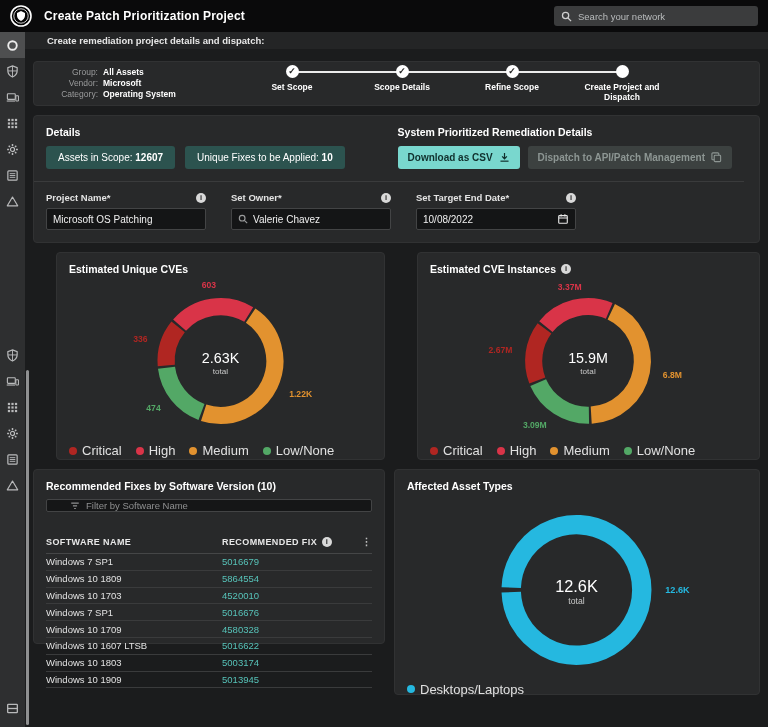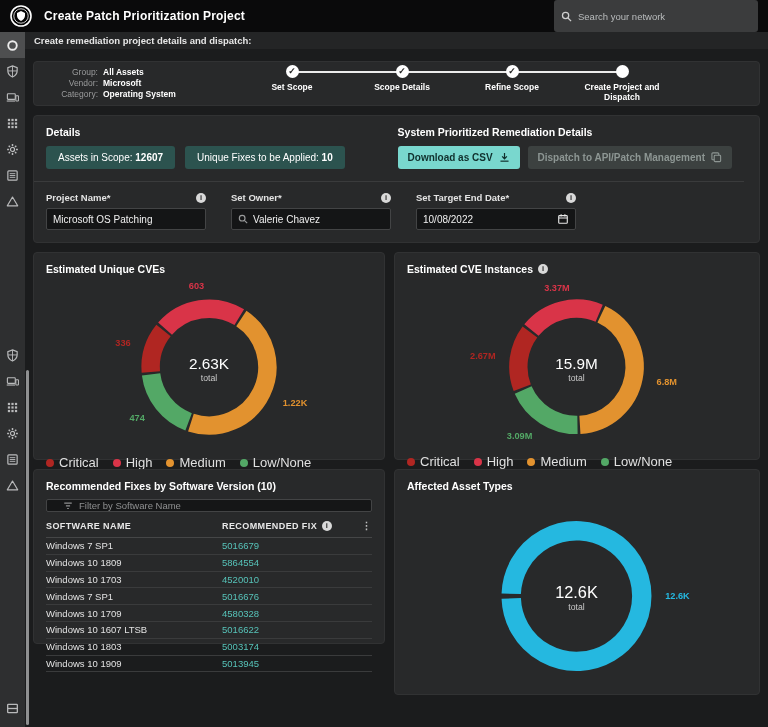--- a/index.html
+++ b/index.html
@@ -6,28 +6,28 @@
   html,body { width:768px; height:727px; overflow:hidden; background:#141415;
     font-family:"Liberation Sans", sans-serif; }
   .app { position:relative; width:768px; height:727px; background:#1b1c1d; }
 
   
   .topbar { position:absolute; top:0; left:0; right:0; height:32px; background:#0a0a0b;
     display:flex; align-items:center; padding:0 10px; z-index:10; }
   .logo { width:22px; height:22px; margin-right:12px; flex:0 0 auto; }
   .page-title { font-size:12px; font-weight:bold; color:#fff; letter-spacing:.2px; }
   .search { margin-left:auto; width:204px; height:20px; background:#3b3c3d; border-radius:3px;
-    display:flex; align-items:center; padding:16px 7px; gap:6px; }
+    display:flex; align-items:center; padding:4px 7px; gap:6px; }
   .search input { background:transparent; border:none; outline:none; color:#ddd; font-size:9.5px;
     width:100%; font-family:"Liberation Sans",sans-serif; }
   .search input::placeholder { color:#b9bcbd; }
 
   
   .subbar { position:absolute; top:32px; left:25px; right:0; height:17px; background:#242526;
-    display:flex; align-items:center; padding-left:9px; z-index:5; }
+    display:flex; align-items:center; padding-left:22px; z-index:5; }
   .subbar span { font-size:9.5px; font-weight:bold; color:#e6e6e6; }
 
   
   .sidebar { position:absolute; top:32px; left:0; bottom:0; width:25px; background:#2e2f30;
     display:flex; flex-direction:column; z-index:6; }
   .sb-icon { height:26px; display:flex; align-items:center; justify-content:center; color:#b9babb; }
   .sb-icon svg { width:13px; height:13px; }
   .sb-icon.active { background:#4e4f50; color:#ececec; }
   .sb-spacer { height:128px; }
   .sb-foot { margin-top:auto; margin-bottom:6px; }
@@ -76,34 +76,34 @@
     display:flex; align-items:center; padding:0 6px; gap:5px; }
   .finput input { flex:1; min-width:0; background:transparent; border:none; outline:none;
     color:#f0f0f0; font-size:10px; font-family:"Liberation Sans",sans-serif; }
   .info-icon { display:inline-block; width:10px; height:10px; border-radius:50%;
     background:#d9d9d9; color:#222; font-size:7.5px; line-height:10px; text-align:center;
     font-weight:bold; flex:0 0 auto; }
   .info-icon::before { content:"i"; }
 
   
   .grid { display:grid; grid-template-columns:352px 1fr; gap:9px; margin-bottom:9px; }
-  .chart-card { height:208px; display:flex; flex-direction:column; }
+  .chart-card { height:208px; display:flex; flex-direction:column;margin-left:23px; }
   .card-title { display:flex; align-items:center; gap:5px; padding:10px 12px 0 12px;
     font-size:10.5px; font-weight:bold; color:#fff; }
   .chart-holder { flex:1; display:flex; align-items:center; justify-content:center; padding:2px 6px; }
   .chart-holder svg { width:100%; height:100%; }
   svg text { font-family:"Liberation Sans",sans-serif; }
   .legend { display:flex; gap:14px; padding:0 12px 11px 12px; }
   .litem { display:inline-flex; align-items:center; gap:5px; font-size:13px; color:#e0e0e0; }
   .ldot { width:8px; height:8px; border-radius:50%; }
 
   
   .table-card { height:175px; padding:10px 12px; display:flex; flex-direction:column; }
   .filter { height:21px; background:#151617; border:1px solid #434445; border-radius:2px;
-    display:flex; align-items:center; gap:6px; padding:0 16px; margin:7px 0 4px 0; }
+    display:flex; align-items:center; gap:6px; padding:0 23px; margin:7px 0 20px 0; }
   .filter input { flex:1; background:transparent; border:none; outline:none; color:#ddd;
     font-size:9.5px; font-family:"Liberation Sans",sans-serif; }
   .filter input::placeholder { color:#8f9091; }
   .thead { display:flex; align-items:center; font-size:9px; font-weight:bold; color:#e8e8e8;
     letter-spacing:.4px; padding:4px 0 6px 0; border-bottom:1px solid #454647; }
   .thead .c1 { flex:0 0 54%; }
   .thead .c2 { display:flex; align-items:center; gap:5px; }
   .kebab { margin-left:auto; color:#bdbdbd; font-size:10px; }
   .trow { display:flex; align-items:center; height:16.8px; border-bottom:1px solid #3a3b3c;
     font-size:9.5px; }
@@ -507,20 +507,26 @@
             <span>Affected Asset Types</span>
           </h2>
         <div class="chart-holder">
             <svg id="donut-2" viewBox="0 0 345 182">
               <path d="M 108.04 91.77 A 64 64 0 1 1 108.04 96.23" stroke="#25b8e0" stroke-width="19" fill="none"></path>
               <text x="259.0" y="97.0" text-anchor="start" fill="#25b8e0" font-size="9" font-weight="bold">12.6K</text>
               <text x="172" y="96" text-anchor="middle" fill="#fff" font-size="16">12.6K</text>
               <text x="172" y="108" text-anchor="middle" fill="#c9c9c9" font-size="8.5">total</text>
             </svg>
           </div>
+        <div class="legend" id="legend-2">
+            <span class="litem">
+              <span class="ldot" style="background: rgb(37, 184, 224);"></span>
+              <span>Desktops/Laptops</span>
+            </span>
+          </div>
       </section>
     </div>
 
     <div class="footer">
       
       
     </div>
 
   </main>
 </div>

